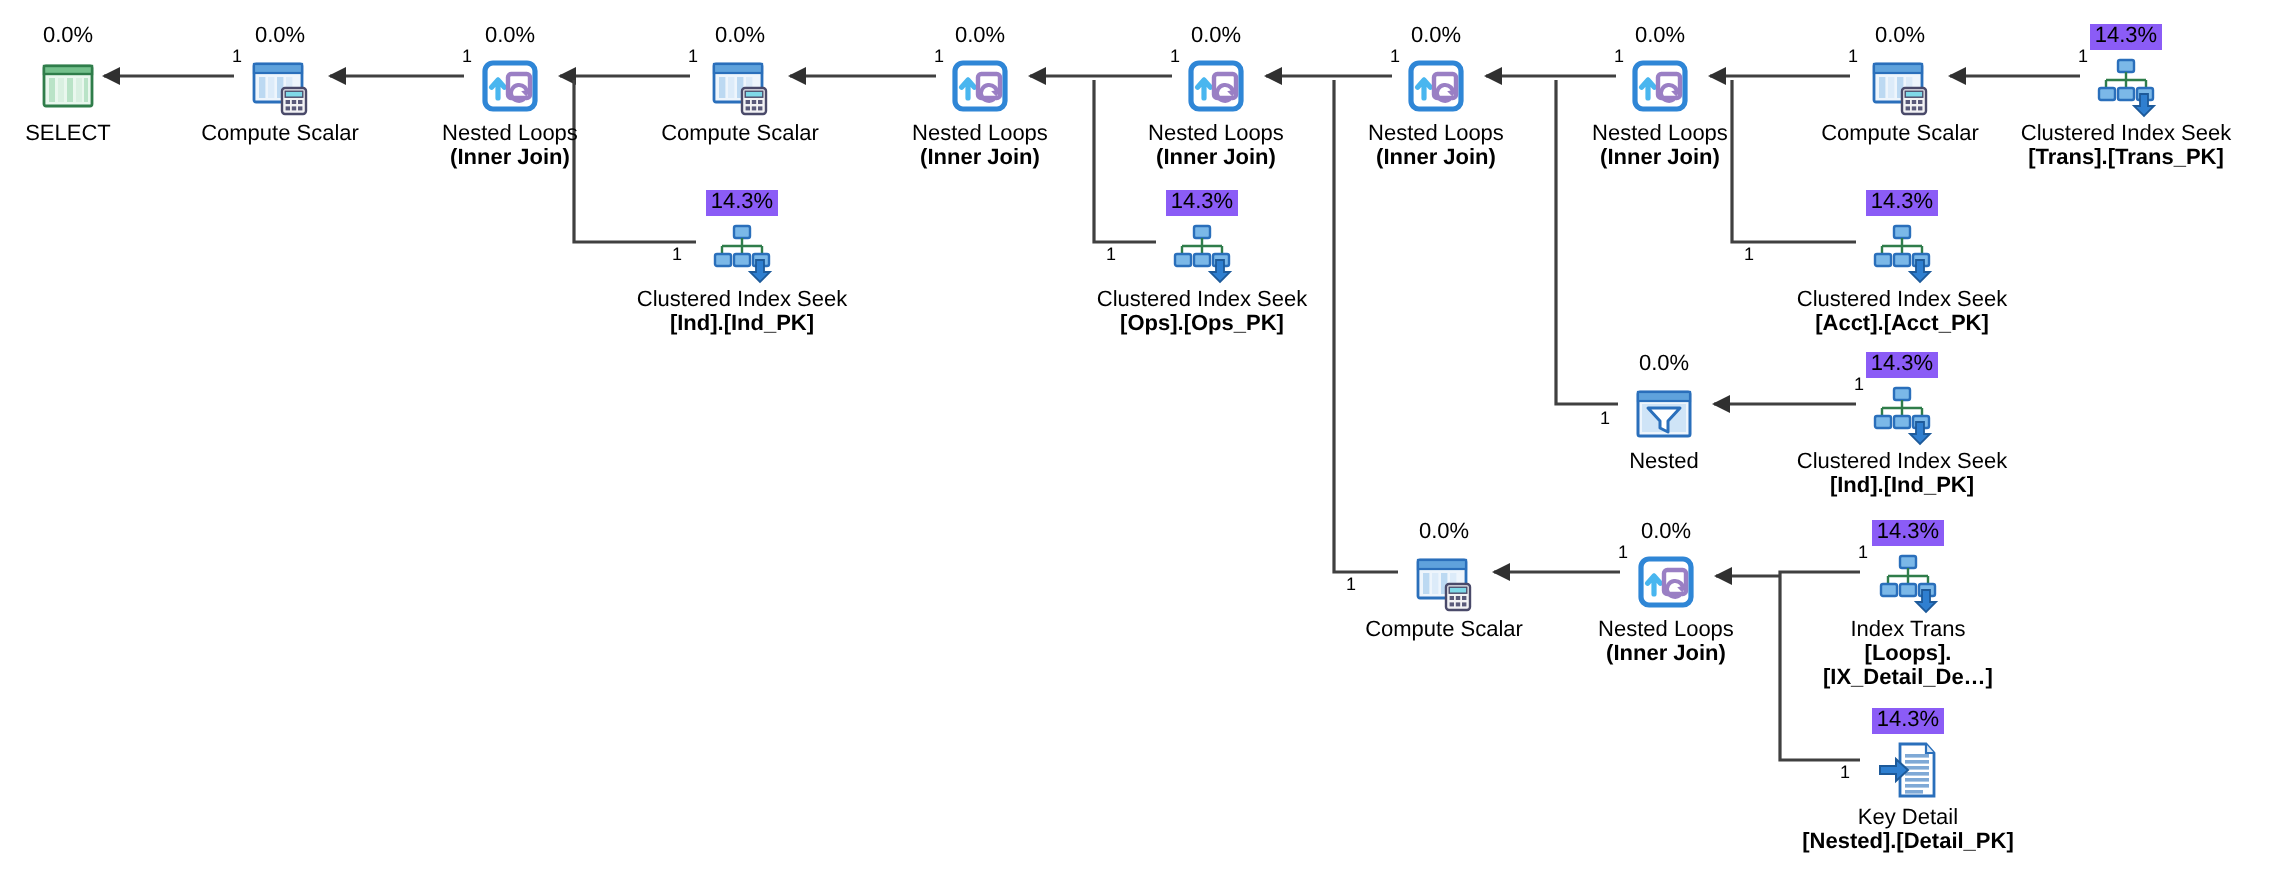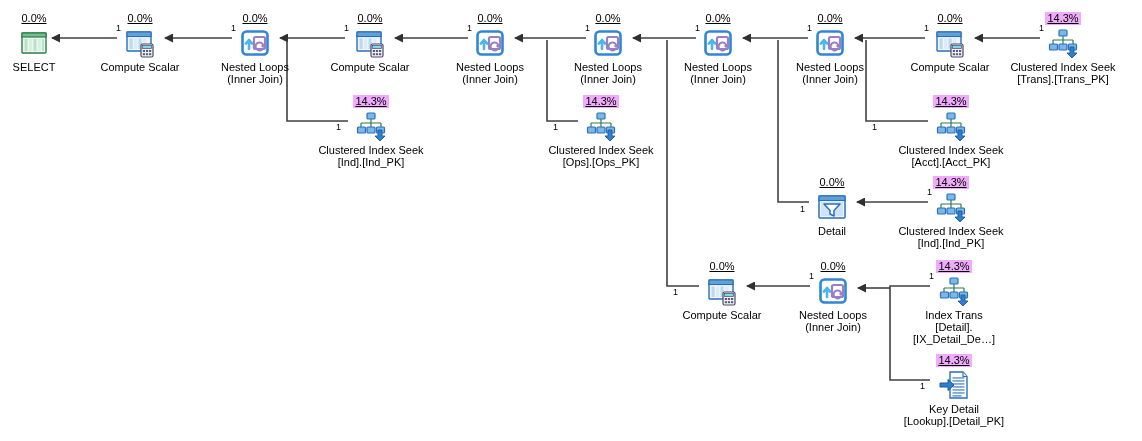--- a/index.html
+++ b/index.html
@@ -7,26 +7,26 @@
     width:1142px;height:441px;
     background:#ffffff;
     font-family:"Liberation Sans", sans-serif;
     overflow:hidden;
     position:relative;
   }
   #plan{position:absolute;left:0;top:0;width:1142px;height:441px;}
   .node{position:absolute;width:160px;margin-left:-80px;text-align:center;}
   .cost{
     font-size:11px;line-height:13px;color:#000;
-    display:inline-block;padding:0 2px;white-space:nowrap;text-decoration:underline;
+    display:inline-block;padding:0 2px;white-space:nowrap;
   }
-  .cost.warn{background:#f0abfc;color:#000;}
+  .cost.warn{background:#8b5cf6;color:#000;}
   .icon{width:32px;height:32px;margin:1px auto 0;position:relative;}
   .label{font-size:11px;line-height:12px;color:#000;white-space:nowrap;margin-top:2px;}
-  .label2{font-size:11px;line-height:12px;color:#000;white-space:nowrap;}
+  .label2{font-size:11px;line-height:12px;color:#000;white-space:nowrap;font-weight:bold;}
   .rowlbl{
     position:absolute;font-size:9px;color:#000;line-height:9px;
   }
   svg.wires{position:absolute;left:0;top:0;width:1142px;height:441px;overflow:visible;}
 </style>
 </head>
 <body>
 
 <div id="plan">
   <svg class="wires">
@@ -195,21 +195,21 @@
         <rect x="2.5" y="17" width="8" height="6" rx="1" fill="#7bb8e8" stroke="#2a6fbb" stroke-width="1.2"></rect>
         <rect x="12" y="17" width="8" height="6" rx="1" fill="#7bb8e8" stroke="#2a6fbb" stroke-width="1.2"></rect>
         <rect x="21.5" y="17" width="8" height="6" rx="1" fill="#7bb8e8" stroke="#2a6fbb" stroke-width="1.2"></rect>
         <path d="M23,20 L23,26 L20,26 L25,31 L30,26 L27,26 L27,20 Z" fill="#2f7fd0" stroke="#1d5a9a" stroke-width="0.9"></path>
       </svg></div><div class="label">Clustered Index Seek</div><div class="label2">[Acct].[Acct_PK]</div></div>
     <div class="node" style="left: 832px; top: 172px;"><div class="cost">0.0%</div><div class="icon"><svg viewBox="0 0 32 32" width="32" height="32">
         <rect x="3" y="5" width="26" height="22" rx="1" fill="#eef5fc" stroke="#2a6fbb" stroke-width="1.5"></rect>
         <rect x="3" y="5" width="26" height="4.5" fill="#5fa2dc" stroke="#2a6fbb" stroke-width="1.1"></rect>
         <rect x="5" y="11" width="22" height="14" fill="#cfe4f7"></rect>
         <path d="M8,13 L24,13 L18,19.5 L18,25 L14,23 L14,19.5 Z" fill="#ffffff" stroke="#2a6fbb" stroke-width="1.5" stroke-linejoin="round"></path>
-      </svg></div><div class="label">Detail</div></div>
+      </svg></div><div class="label">Nested</div></div>
     <div class="node" style="left: 951px; top: 172px;"><div class="cost warn">14.3%</div><div class="icon"><svg viewBox="0 0 32 32" width="32" height="32">
         <rect x="12" y="3" width="8" height="6" rx="1" fill="#7bb8e8" stroke="#2a6fbb" stroke-width="1.2"></rect>
         <path d="M16,9 L16,13 M6,13 L26,13 M6,13 L6,17 M16,13 L16,17 M26,13 L26,17" stroke="#2f7d4a" stroke-width="1.2" fill="none"></path>
         <rect x="2.5" y="17" width="8" height="6" rx="1" fill="#7bb8e8" stroke="#2a6fbb" stroke-width="1.2"></rect>
         <rect x="12" y="17" width="8" height="6" rx="1" fill="#7bb8e8" stroke="#2a6fbb" stroke-width="1.2"></rect>
         <rect x="21.5" y="17" width="8" height="6" rx="1" fill="#7bb8e8" stroke="#2a6fbb" stroke-width="1.2"></rect>
         <path d="M23,20 L23,26 L20,26 L25,31 L30,26 L27,26 L27,20 Z" fill="#2f7fd0" stroke="#1d5a9a" stroke-width="0.9"></path>
       </svg></div><div class="label">Clustered Index Seek</div><div class="label2">[Ind].[Ind_PK]</div></div>
     <div class="node" style="left: 722px; top: 256px;"><div class="cost">0.0%</div><div class="icon"><svg viewBox="0 0 32 32" width="32" height="32">
         <rect x="3" y="5" width="24" height="19" rx="1" fill="#eef5fc" stroke="#2a6fbb" stroke-width="1.4"></rect>
@@ -236,35 +236,35 @@
         <path d="M24.5,20 a4,4 0 1 0 -1.5,2.6" stroke="#9a7fc4" stroke-width="2" fill="none"></path>
         <path d="M26.6,17.5 L24.2,21.2 L21.6,18.6 Z" fill="#9a7fc4"></path>
       </svg></div><div class="label">Nested Loops</div><div class="label2">(Inner Join)</div></div>
     <div class="node" style="left: 954px; top: 256px;"><div class="cost warn">14.3%</div><div class="icon"><svg viewBox="0 0 32 32" width="32" height="32">
         <rect x="12" y="3" width="8" height="6" rx="1" fill="#7bb8e8" stroke="#2a6fbb" stroke-width="1.2"></rect>
         <path d="M16,9 L16,13 M6,13 L26,13 M6,13 L6,17 M16,13 L16,17 M26,13 L26,17" stroke="#2f7d4a" stroke-width="1.2" fill="none"></path>
         <rect x="2.5" y="17" width="8" height="6" rx="1" fill="#7bb8e8" stroke="#2a6fbb" stroke-width="1.2"></rect>
         <rect x="12" y="17" width="8" height="6" rx="1" fill="#7bb8e8" stroke="#2a6fbb" stroke-width="1.2"></rect>
         <rect x="21.5" y="17" width="8" height="6" rx="1" fill="#7bb8e8" stroke="#2a6fbb" stroke-width="1.2"></rect>
         <path d="M23,20 L23,26 L20,26 L25,31 L30,26 L27,26 L27,20 Z" fill="#2f7fd0" stroke="#1d5a9a" stroke-width="0.9"></path>
-      </svg></div><div class="label">Index Trans</div><div class="label2">[Detail].</div><div class="label2">[IX_Detail_De…]</div></div>
+      </svg></div><div class="label">Index Trans</div><div class="label2">[Loops].</div><div class="label2">[IX_Detail_De…]</div></div>
     <div class="node" style="left: 954px; top: 350px;"><div class="cost warn">14.3%</div><div class="icon"><svg viewBox="0 0 32 32" width="32" height="32">
         <path d="M12,3 L25,3 L29,7.5 L29,29 L12,29 Z" fill="#ffffff" stroke="#2a6fbb" stroke-width="1.4"></path>
         <path d="M25,3 L25,7.5 L29,7.5" fill="#dce9f7" stroke="#2a6fbb" stroke-width="1.1"></path>
         <g fill="#7fa9d6">
           <rect x="14.5" y="8" width="12" height="1.8"></rect>
             <rect x="14.5" y="11" width="12" height="1.8"></rect>
           <rect x="14.5" y="14" width="12" height="1.8"></rect>
             <rect x="14.5" y="17" width="12" height="1.8"></rect>
           <rect x="14.5" y="20" width="12" height="1.8"></rect>
             <rect x="14.5" y="23" width="12" height="1.8"></rect>
           <rect x="14.5" y="26" width="9" height="1.8"></rect>
         </g>
         <path d="M2,14 L10,14 L10,10.5 L16,16 L10,21.5 L10,18 L2,18 Z" fill="#2f7fd0" stroke="#1d5a9a" stroke-width="1"></path>
-      </svg></div><div class="label">Key Detail</div><div class="label2">[Lookup].[Detail_PK]</div></div>
+      </svg></div><div class="label">Key Detail</div><div class="label2">[Nested].[Detail_PK]</div></div>
     <div class="rowlbl" style="left: 1039px; top: 24px;">1</div>
     <div class="rowlbl" style="left: 924px; top: 24px;">1</div>
     <div class="rowlbl" style="left: 807px; top: 24px;">1</div>
     <div class="rowlbl" style="left: 695px; top: 24px;">1</div>
     <div class="rowlbl" style="left: 585px; top: 24px;">1</div>
     <div class="rowlbl" style="left: 467px; top: 24px;">1</div>
     <div class="rowlbl" style="left: 344px; top: 24px;">1</div>
     <div class="rowlbl" style="left: 231px; top: 24px;">1</div>
     <div class="rowlbl" style="left: 116px; top: 24px;">1</div>
     <div class="rowlbl" style="left: 872px; top: 123px;">1</div>

